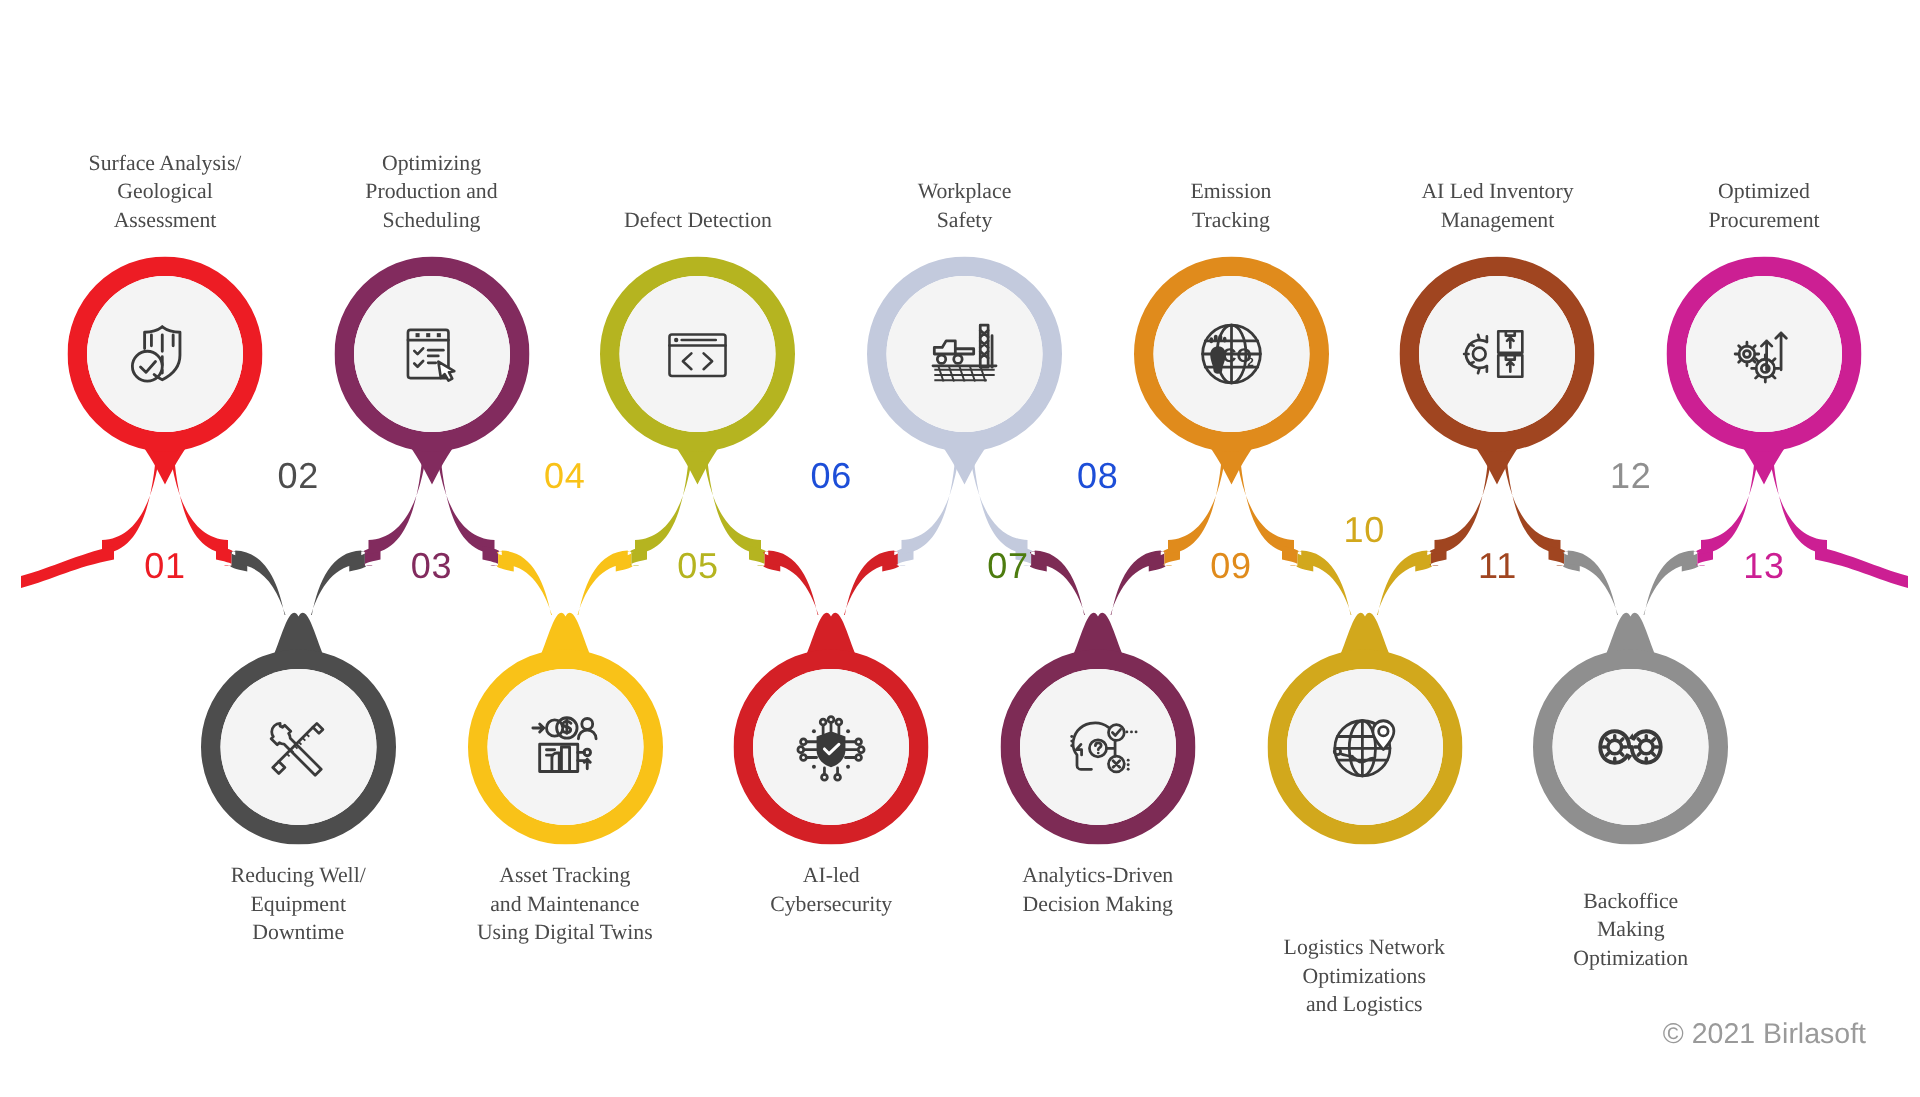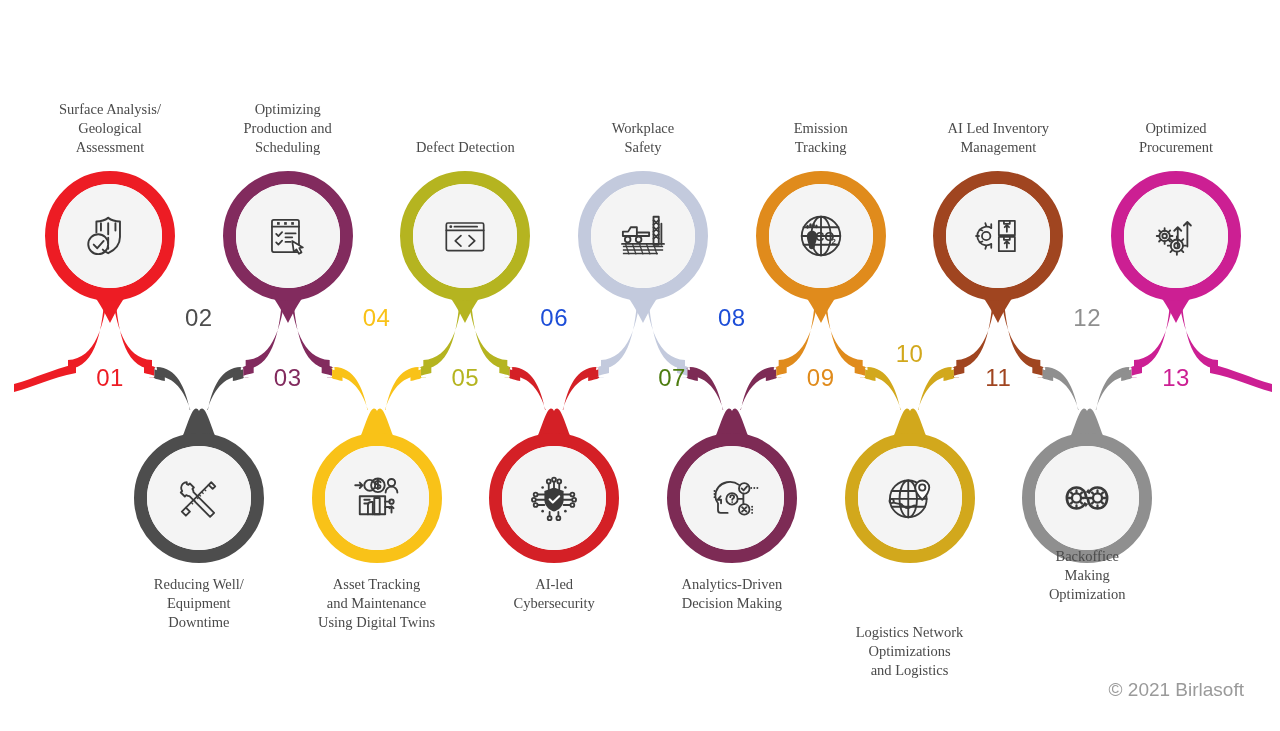--- a/index.html
+++ b/index.html
@@ -468,21 +468,21 @@
 <path fill="#3a3a3a" d="M28.5 37l5 1.5-3 4z"></path>
 <path fill="none" stroke="#3a3a3a" stroke-width="3" stroke-linecap="round" d="M33 32c0 7 4.8 12 11 12s11-5 11-12-4.8-12-11-12c-4.3 0-7.6 2.2-9.6 5.5"></path>
 <path fill="#3a3a3a" d="M35.5 27l-5-1.5 3-4z"></path>
 <circle fill="none" stroke="#3a3a3a" stroke-width="2.6" cx="20" cy="32" r="5.2"></circle>
 <path fill="none" stroke="#3a3a3a" stroke-width="2.6" stroke-linecap="round" d="M20 25.5v-2.2M20 40.5v2.2M13.5 32h-2.2M26.5 32h2.2M15.4 27.4l-1.6-1.6M24.6 36.6l1.6 1.6M24.6 27.4l1.6-1.6M15.4 36.6l-1.6 1.6"></path>
 <circle fill="none" stroke="#3a3a3a" stroke-width="2.6" cx="44" cy="32" r="5.2"></circle>
 <path fill="none" stroke="#3a3a3a" stroke-width="2.6" stroke-linecap="round" d="M44 25.5v-2.2M44 40.5v2.2M37.5 32h-2.2M50.5 32h2.2M39.4 27.4l-1.6-1.6M48.6 36.6l1.6 1.6M48.6 27.4l1.6-1.6M39.4 36.6l-1.6 1.6"></path>
 </svg>
         </div>
       </div>
-      <div style="position: absolute; width: 190px; left: 992.167px; top: 547px;">
+      <div style="position: absolute; width: 190px; left: 992.167px; top: 592px;">
         <div class="lbl" style="position:static">
           <div>Backoffice</div>
           <div>Making</div>
           <div>Optimization</div>
         </div>
       </div>
       <div class="num" style="left: 1052.17px; color: rgb(143, 143, 143); top: 304px;">12</div>
       <div class="node" style="left: 1111px; top: 171px;">
         <div class="pin">
           <svg width="130" height="156" viewBox="0 0 130 156" style="position:absolute;left:0;top:0">

